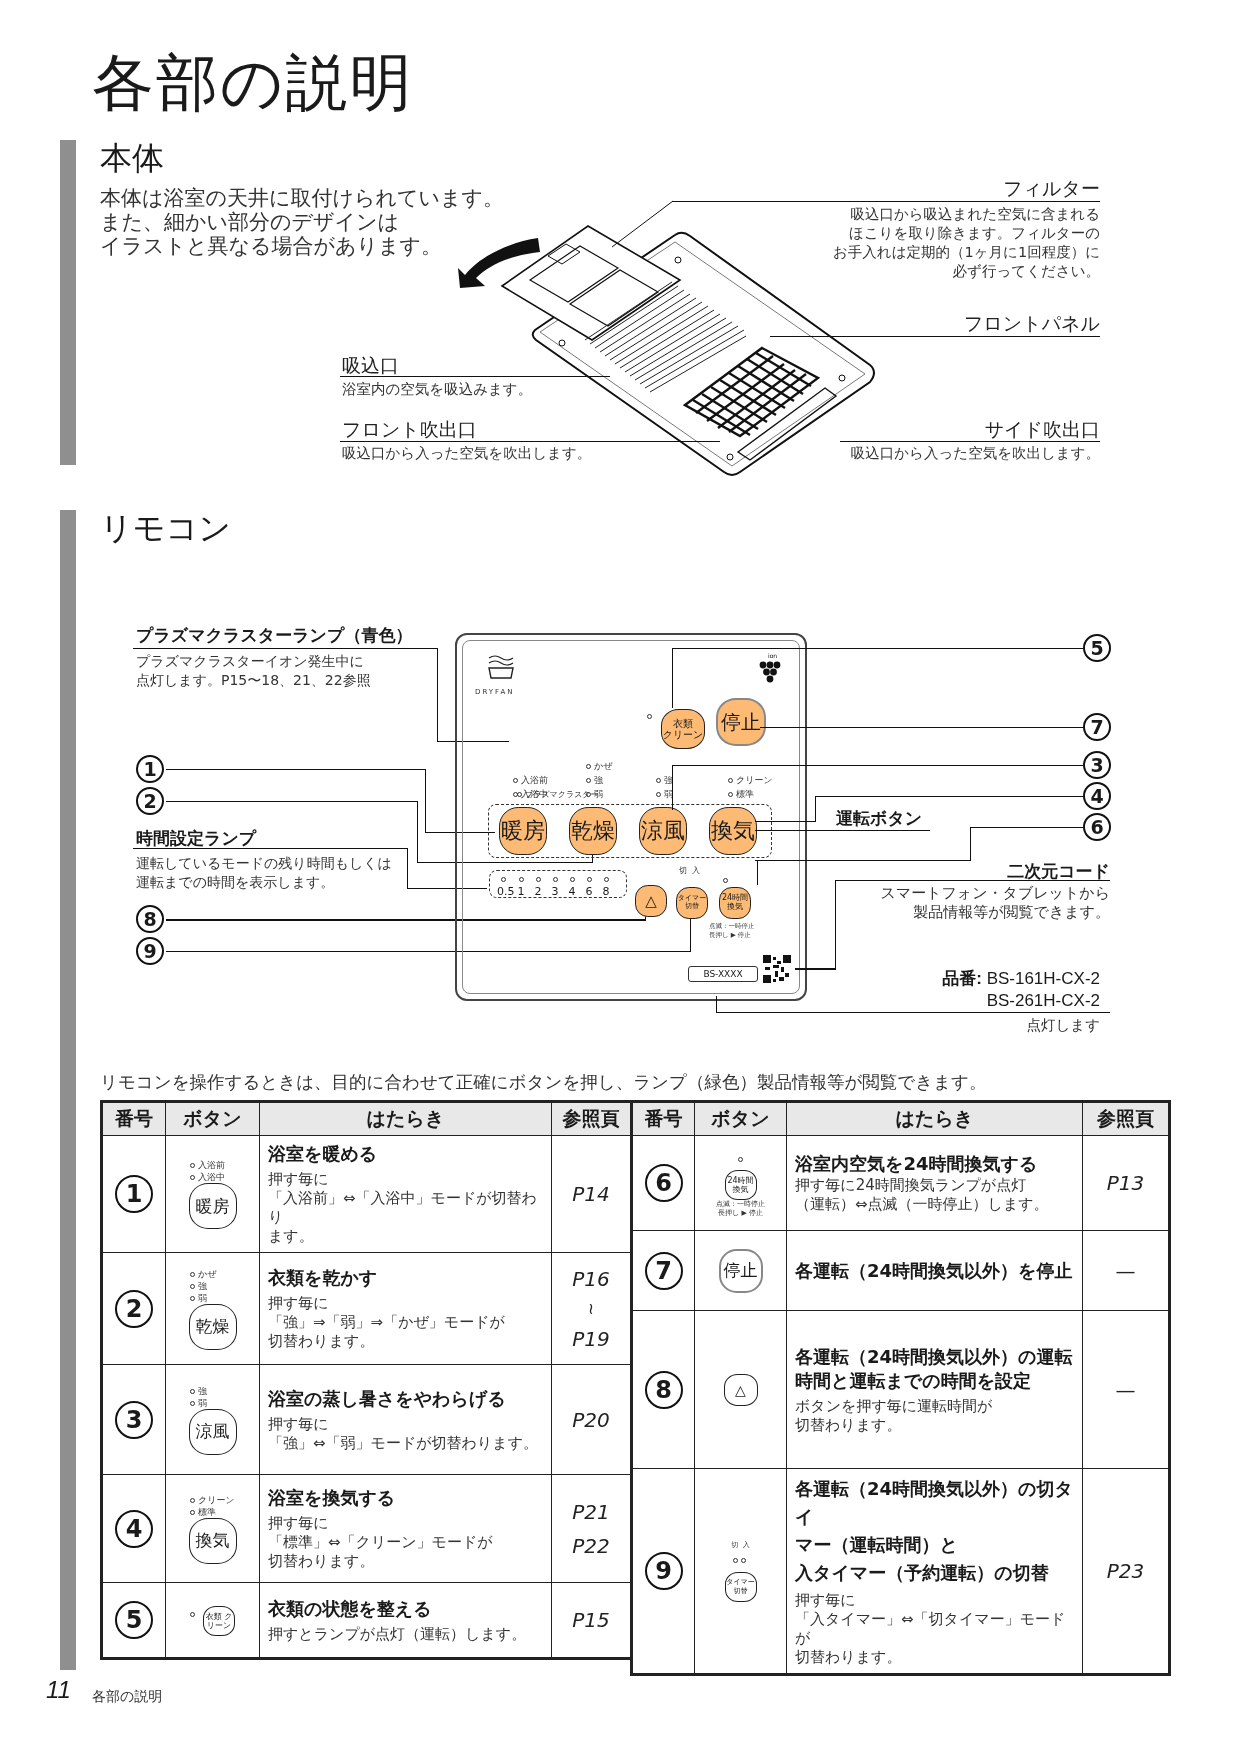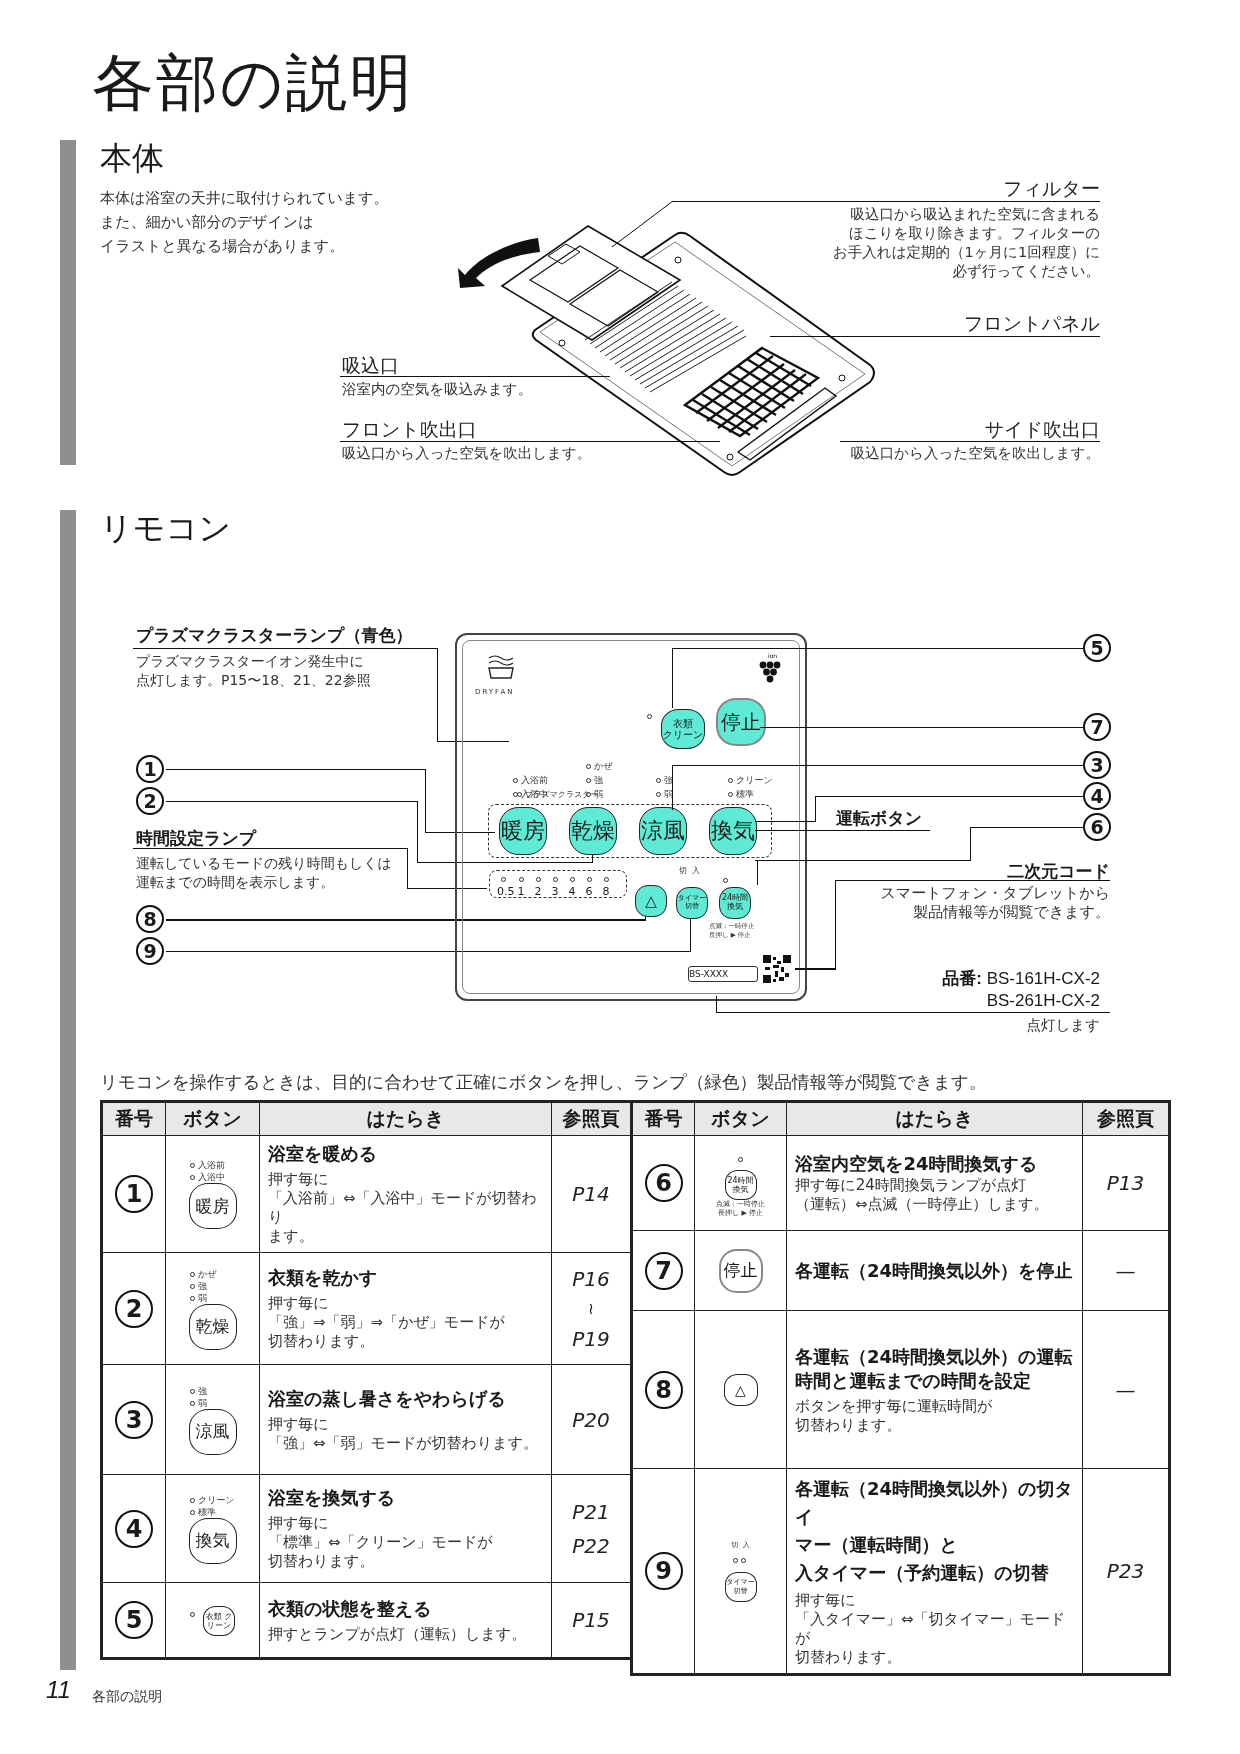--- a/index.html
+++ b/index.html
@@ -2,30 +2,30 @@
 <html><head>
 <meta charset="utf-8">
 <style>
   * { box-sizing: border-box; margin: 0; padding: 0; }
   html, body { width: 1240px; height: 1754px; background: #ffffff; overflow: hidden; }
   body { position: relative; font-family: "DejaVu Sans", "Liberation Sans", sans-serif; color: #1a1a1a; }
   .abs { position: absolute; }
   .page-title { left: 92px; top: 52px; font-size: 62px; font-weight: normal; letter-spacing: 2px; line-height: 1; }
   .side-bar { background: #8f8f8f; width: 16px; }
   .sec-title { font-size: 32px; line-height: 1; }
-  .body-txt { font-size: 15px; line-height: 24px; color: #333; }
+  .body-txt { font-size: 21px; line-height: 24px; color: #333; }
   .label { font-size: 19px; color: #222; }
   .desc { font-size: 14.5px; color: #333; line-height: 19px; }
   .right { text-align: right; }
   .bold { font-weight: bold; text-align: right; }
   .circ-num { width: 28px; height: 28px; border: 2px solid #111; border-radius: 50%; font-weight: bold; font-size: 19px; display: flex; align-items: center; justify-content: center; background: #fff; }
   .line { background: #111; position: absolute; }
   .remote { left: 455px; top: 633px; width: 352px; height: 368px; border: 2px solid #444; border-radius: 12px; }
   .remote-inner { position: absolute; left: 5px; top: 5px; right: 5px; bottom: 5px; border: 1px solid #888; border-radius: 8px; }
-  .rbtn { position: absolute; border: 1.6px solid #222; border-radius: 40%; background: #5eead4; display: flex; align-items: center; justify-content: center; font-size: 22px; text-align: center; line-height: 1.1; }
+  .rbtn { position: absolute; border: 1.6px solid #222; border-radius: 40%; background: #fdba74; display: flex; align-items: center; justify-content: center; font-size: 22px; text-align: center; line-height: 1.1; }
   .tiny { font-size: 9px; color: #333; position: absolute; white-space: nowrap; }
   .dot { display: inline-block; width: 5px; height: 5px; border: 1px solid #333; border-radius: 50%; margin-right: 3px; vertical-align: middle; }
   .dashbox { position: absolute; border: 1.4px dashed #333; border-radius: 8px; }
   table.ops { position: absolute; border-collapse: collapse; border: 3px solid #222; table-layout: fixed; }
   table.ops th, table.ops td { border: 1px solid #222; }
   table.ops th { background: #e8e8e8; font-size: 19px; font-weight: bold; height: 34px; }
   table.ops td { vertical-align: middle; }
   .c-num { text-align: center; }
   .c-btn { text-align: center; position: relative; }
   .c-fn { padding: 6px 8px; }
@@ -244,21 +244,21 @@
   <div class="tiny" style="left:266px; top:240px;"><span class="dot"></span></div>
   <div class="rbtn" style="left:262px; top:252px; width:32px; height:32px; font-size:8px; flex-direction:column;">
     <span>24時間</span>
     <span>換気</span>
   </div>
   <div class="tiny" style="left:252px; top:287px; font-size:6.5px; line-height:9px;">
     <div>点滅：一時停止</div>
     <div>長押し ▶ 停止</div>
   </div>
 
-  <div class="abs" style="left:231px; top:331px; width:70px; height:16px; border:1px solid #333; border-radius:3px; font-size:9px; text-align:left; line-height:14px;">BS-XXXX</div>
+  <div class="abs" style="left:231px; top:331px; width:70px; height:16px; border:1px solid #333; border-radius:3px; font-size:9px; text-align:center; line-height:14px;">BS-XXXX</div>
   <svg class="abs" style="left:306px; top:320px;" width="28" height="28">
     <rect x="0" y="0" width="28" height="28" fill="#fff"></rect>
     <rect x="0" y="0" width="8" height="8" fill="#111"></rect>
       <rect x="20" y="0" width="8" height="8" fill="#111"></rect>
       <rect x="0" y="20" width="8" height="8" fill="#111"></rect>
     <rect x="10" y="2" width="3" height="3" fill="#111"></rect>
       <rect x="14" y="6" width="4" height="3" fill="#111"></rect>
       <rect x="10" y="10" width="6" height="3" fill="#111"></rect>
     <rect x="18" y="12" width="3" height="5" fill="#111"></rect>
       <rect x="2" y="12" width="5" height="3" fill="#111"></rect>

